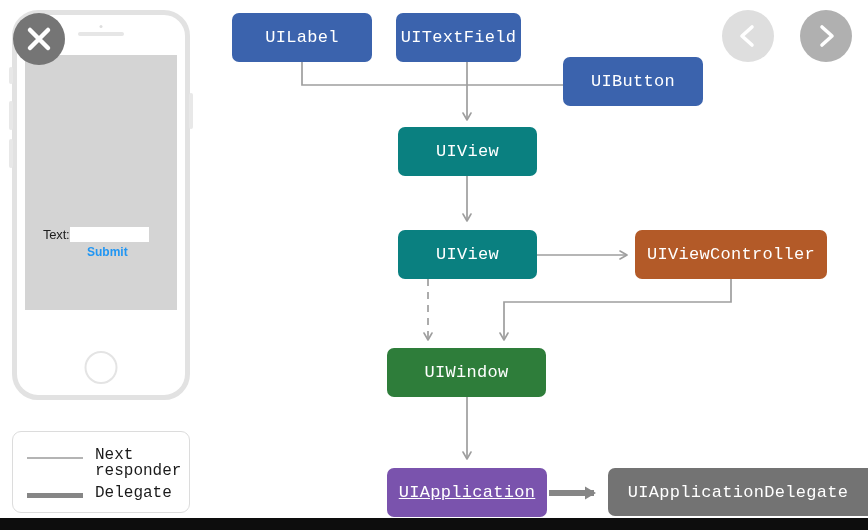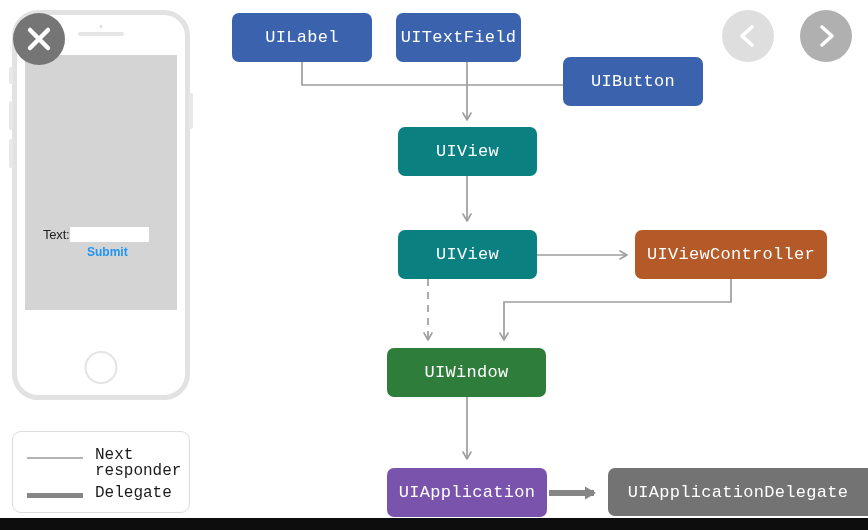--- a/index.html
+++ b/index.html
@@ -175,21 +175,21 @@
   </div>
 
   <div class="node" style="left:387px;top:348px;width:159px;height:49px;background:#2e7d3a;">
     <span>UIWindow</span>
   </div>
 
   <div class="node" style="left:635px;top:230px;width:192px;height:49px;background:#b35a28;">
     <span>UIViewController</span>
   </div>
 
-  <div class="node" style="left:387px;top:468px;width:160px;height:49px;background:#7a53ad;">
+  <div class="node" style="left:387px;top:468px;width:160px;height:49px;background:#7a53ad;text-decoration:underline;">
     <span>UIApplication</span>
   </div>
 
   <div class="node" style="left:608px;top:468px;width:260px;height:48px;background:#737373;border-top-right-radius:0;border-bottom-right-radius:0;">
     <span>UIApplicationDelegate</span>
   </div>
 
   <div class="phone">
     <div class="phone-btn pb-l1"></div>
     <div class="phone-btn pb-l2"></div>

